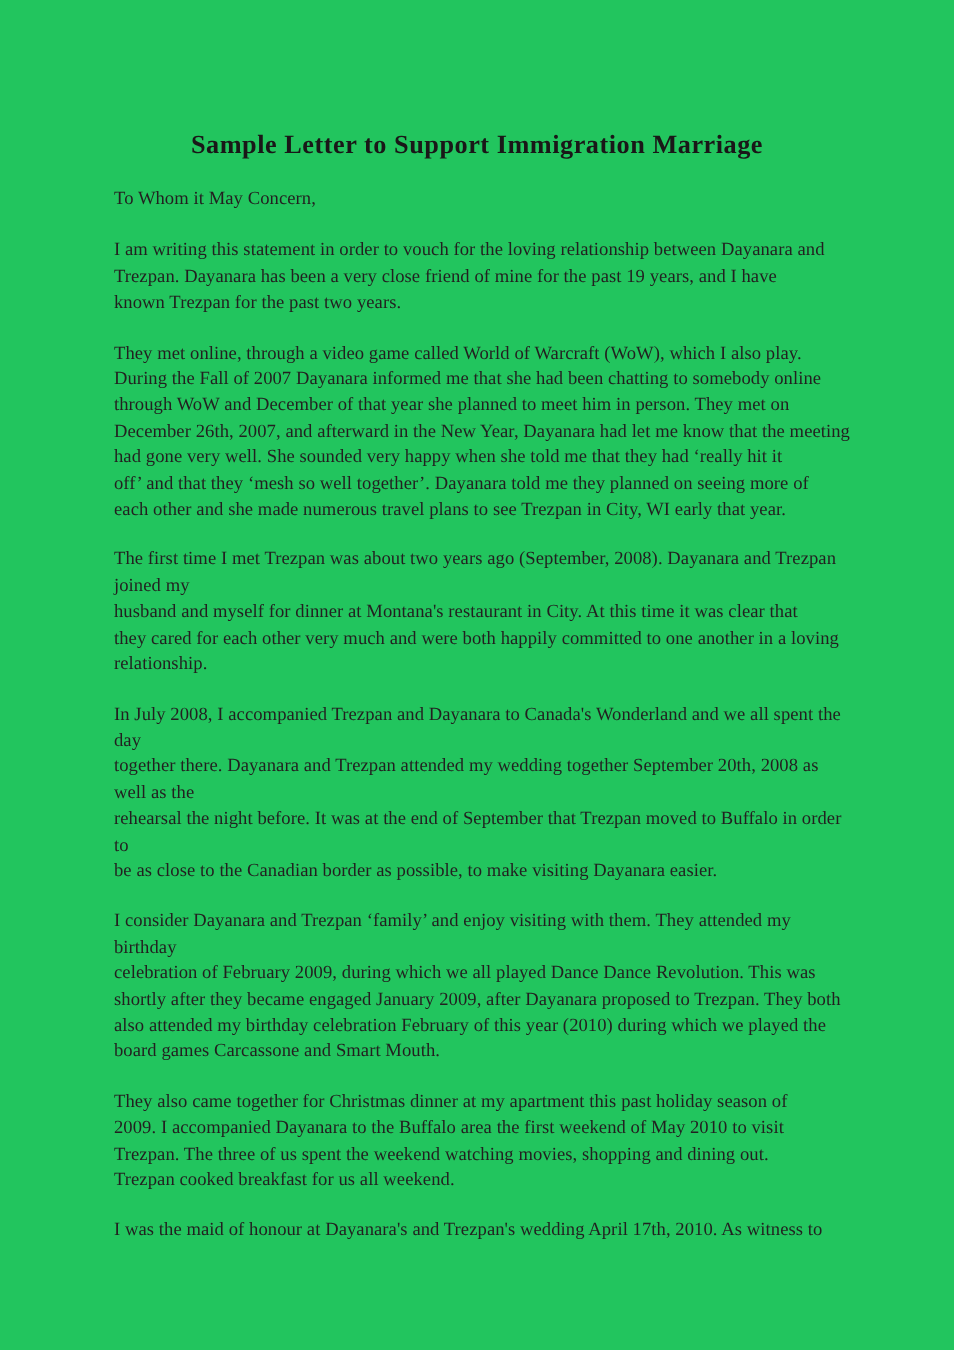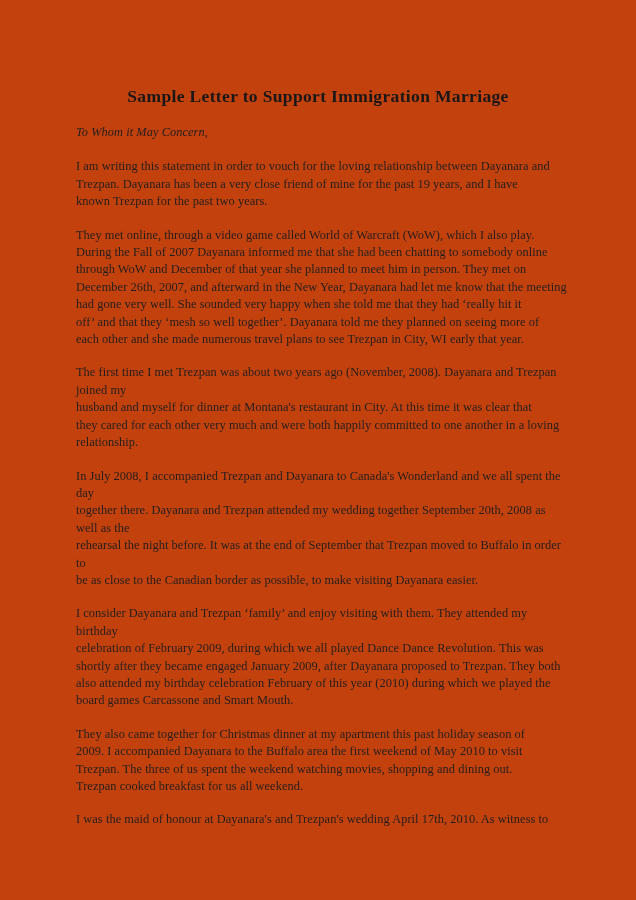--- a/index.html
+++ b/index.html
@@ -4,21 +4,21 @@
 <style>
   html, body {
     margin: 0;
     padding: 0;
     background: #ffffff;
   }
   .page {
     position: relative;
     width: 636px;
     height: 900px;
-    background: #c2410c;
+    background: #22c55e;
     overflow: hidden;
     font-family: "Liberation Serif", "DejaVu Serif", serif;
     color: #231f20;
     -webkit-font-smoothing: antialiased;
   }
   .doc-title {
     position: absolute;
     top: 74px;
     left: 0;
     width: 636px;
@@ -41,21 +41,20 @@
     line-height: 17.4px;
     letter-spacing: 0.05px;
     color: #231f20;
     white-space: pre-line;
   }
   .para:last-child {
     margin-bottom: 14px;
   }
   .salutation {
     margin-bottom: 17px;
-    font-style: italic;
   }
 </style>
 </head>
 <body>
 
 <div class="page">
 
   <h1 class="doc-title">Sample Letter to Support Immigration Marriage</h1>
 
   <div class="body-block">
@@ -67,21 +66,21 @@
 known Trezpan for the past two years.</p>
 
     <p class="para">They met online, through a video game called World of Warcraft (WoW), which I also play.
 During the Fall of 2007 Dayanara informed me that she had been chatting to somebody online
 through WoW and December of that year she planned to meet him in person. They met on
 December 26th, 2007, and afterward in the New Year, Dayanara had let me know that the meeting
 had gone very well. She sounded very happy when she told me that they had ‘really hit it
 off’ and that they ‘mesh so well together’. Dayanara told me they planned on seeing more of
 each other and she made numerous travel plans to see Trezpan in City, WI early that year.</p>
 
-    <p class="para">The first time I met Trezpan was about two years ago (November, 2008). Dayanara and Trezpan joined my
+    <p class="para">The first time I met Trezpan was about two years ago (September, 2008). Dayanara and Trezpan joined my
 husband and myself for dinner at Montana's restaurant in City. At this time it was clear that
 they cared for each other very much and were both happily committed to one another in a loving
 relationship.</p>
 
     <p class="para">In July 2008, I accompanied Trezpan and Dayanara to Canada's Wonderland and we all spent the day
 together there. Dayanara and Trezpan attended my wedding together September 20th, 2008 as well as the
 rehearsal the night before. It was at the end of September that Trezpan moved to Buffalo in order to
 be as close to the Canadian border as possible, to make visiting Dayanara easier.</p>
 
     <p class="para">I consider Dayanara and Trezpan ‘family’ and enjoy visiting with them. They attended my birthday

